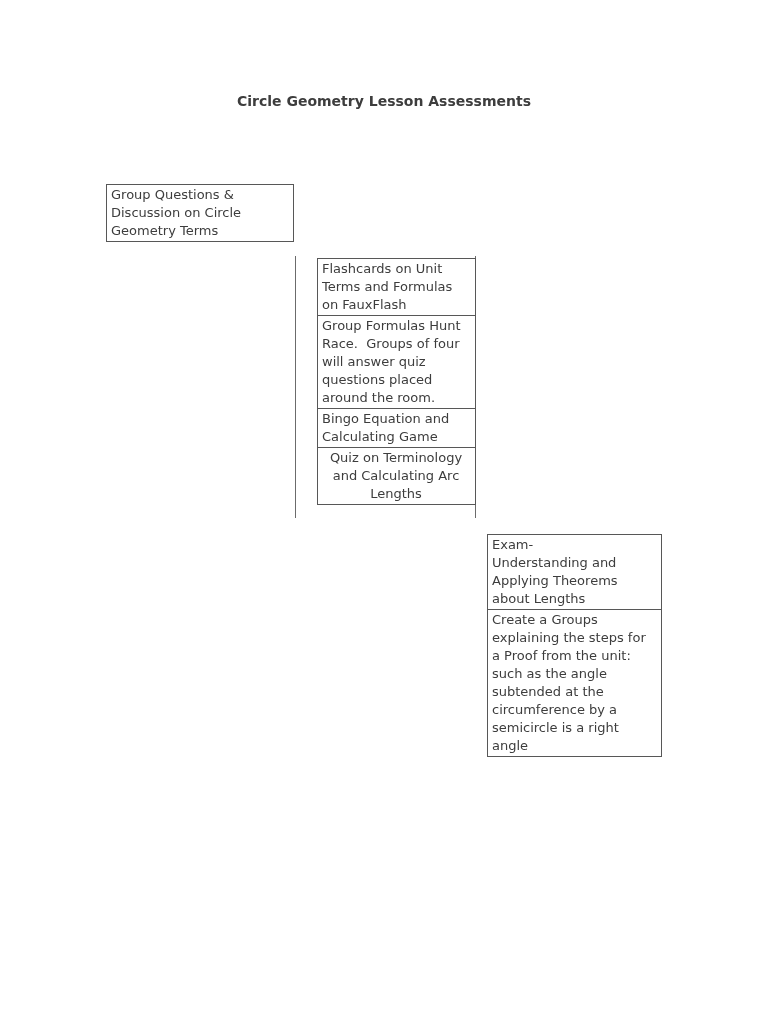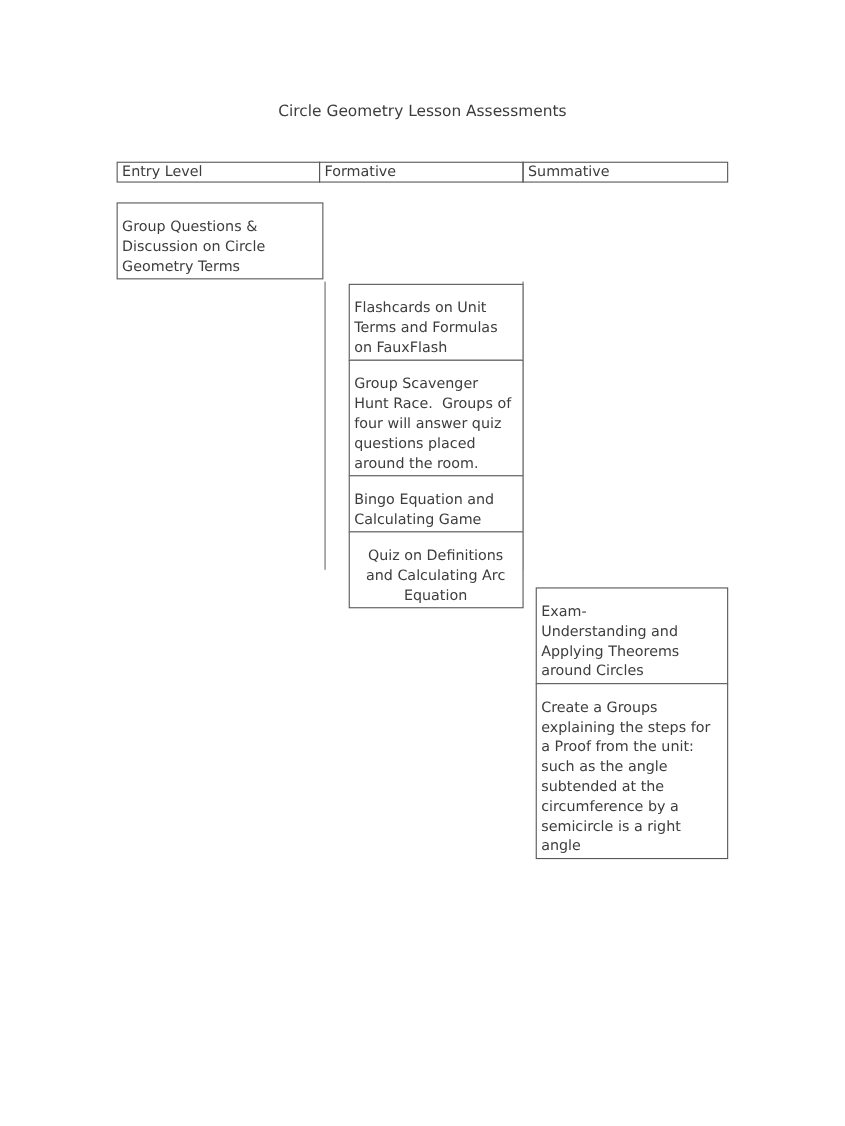--- a/index.html
+++ b/index.html
@@ -16,21 +16,21 @@
     color: #3d3d3d;
     overflow: hidden;
   }
   .doc-title {
     position: absolute;
     left: 0;
     top: 93px;
     width: 768px;
     margin: 0;
     font-size: 14px;
-    font-weight: normal;
+    font-weight: bold;
     text-align: center;
     color: #3d3d3d;
   }
   
   .header-table {
     position: absolute;
     left: 106px;
     top: 147px;
     display: flex;
   }
@@ -48,21 +48,21 @@
   .hcell.c1 { width: 185px; }
   .hcell.c2 { width: 186px; }
   .hcell.c3 { width: 187px; }
 
   .box {
     box-sizing: border-box;
     border: 1px solid #575757;
     background: #ffffff;
     font-size: 13px;
     line-height: 18px;
-    padding: 13px 5px 1px 4px;
+    padding: 1px 5px 1px 4px;
     white-space: pre-wrap;
     word-wrap: break-word;
   }
   .entry-box {
     position: absolute;
     left: 106px;
     top: 184px;
     width: 188px;
     min-height: 55px;
   }
@@ -92,36 +92,31 @@
   }
   .summative-stack .box { width: 175px; }
 </style>
 </head>
 <body>
 
 <div class="page">
 
   <h1 class="doc-title">Circle Geometry Lesson Assessments</h1>
 
-  <div class="header-table">
-    <div class="hcell c1">Entry Level</div>
-    <div class="hcell c2">Formative</div>
-    <div class="hcell c3">Summative</div>
-  </div>
 
   <div class="box entry-box">Group Questions &amp; Discussion on Circle Geometry Terms</div>
 
   <div class="rails"></div>
 
   <div class="stack formative-stack">
     <div class="box">Flashcards on Unit Terms and Formulas on FauxFlash</div>
-    <div class="box">Group Scavenger Hunt Race.  Groups of four will answer quiz questions placed around the room.</div>
+    <div class="box">Group Formulas Hunt Race.  Groups of four will answer quiz questions placed around the room.</div>
     <div class="box">Bingo Equation and Calculating Game</div>
-    <div class="box centered">Quiz on Definitions and Calculating Arc Equation</div>
+    <div class="box centered">Quiz on Terminology and Calculating Arc Lengths</div>
   </div>
 
   <div class="stack summative-stack">
     <div class="box">Exam-
-Understanding and Applying Theorems around Circles</div>
+Understanding and Applying Theorems about Lengths</div>
     <div class="box">Create a Groups explaining the steps for a Proof from the unit: such as the angle subtended at the circumference by a semicircle is a right angle</div>
   </div>
 
 </div>
 
 </body></html>

